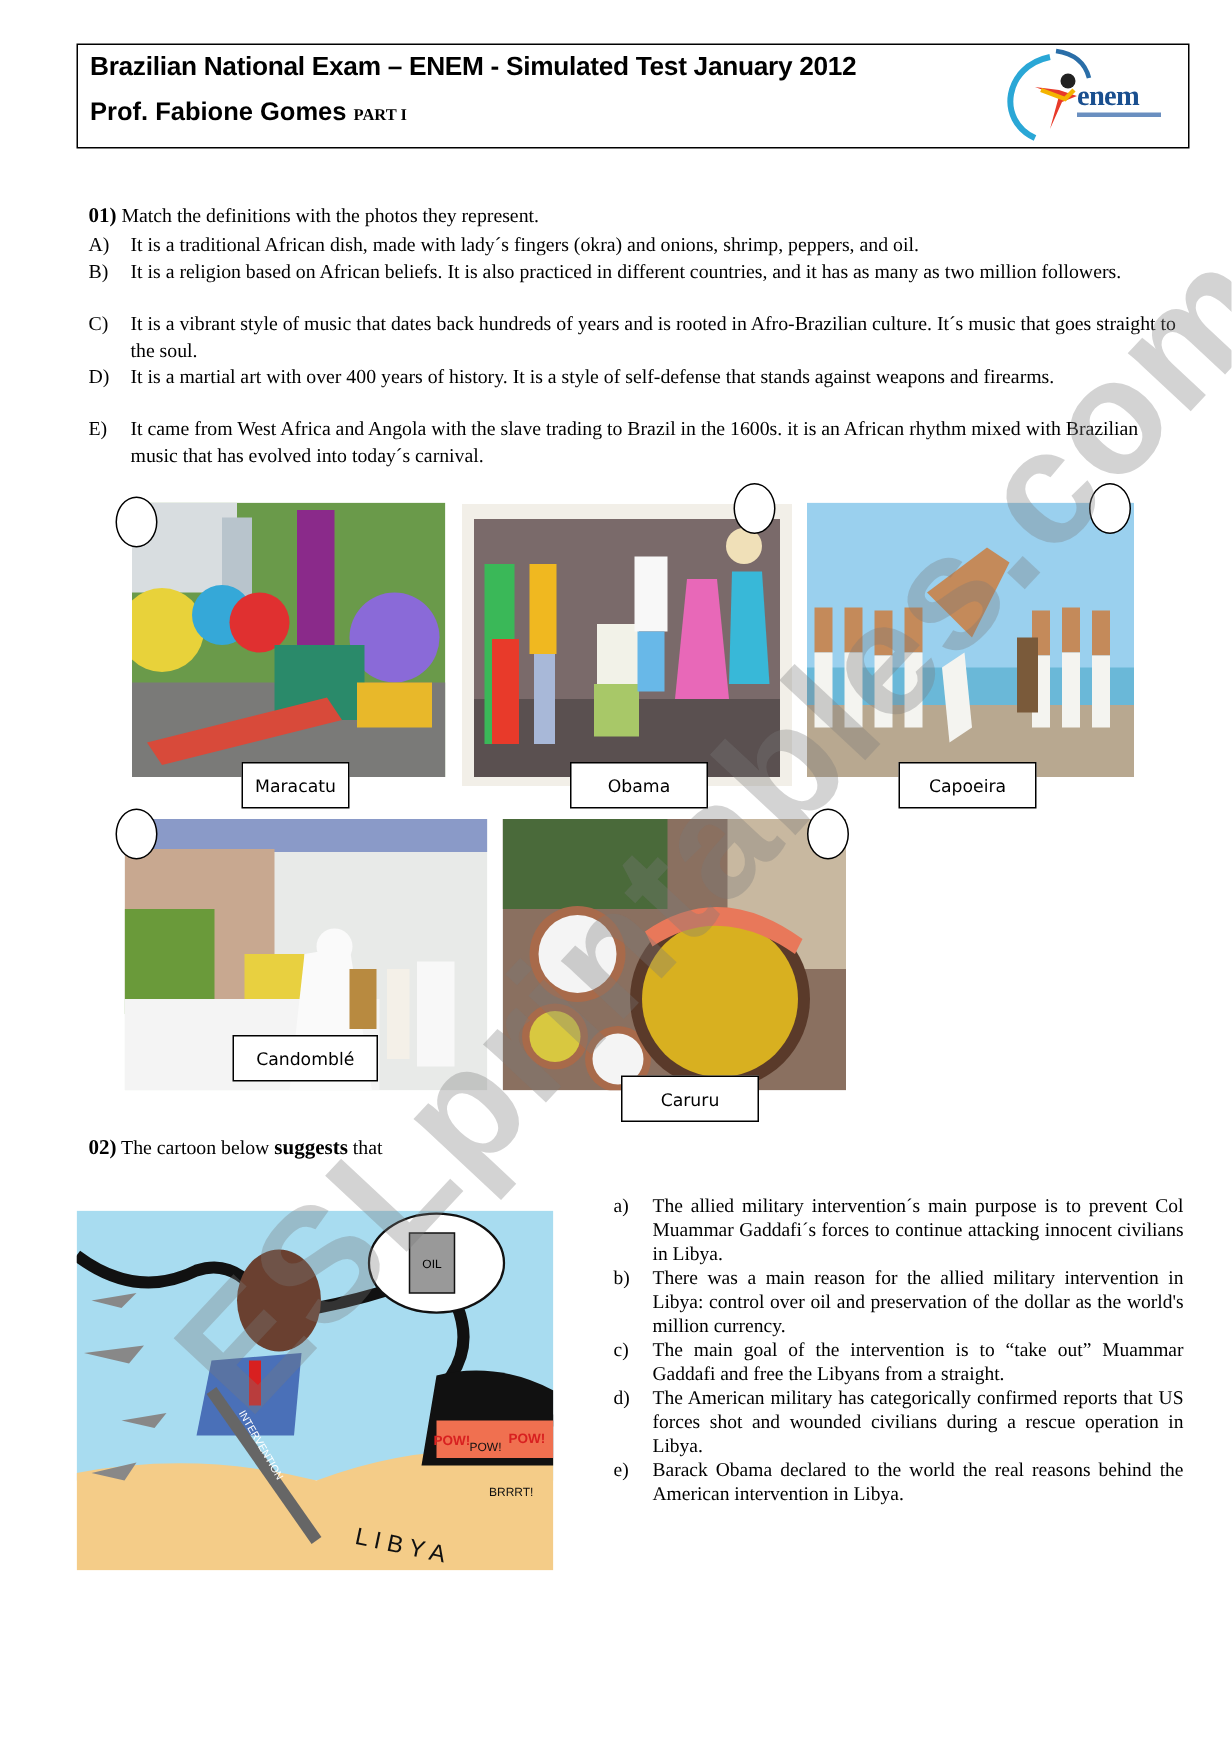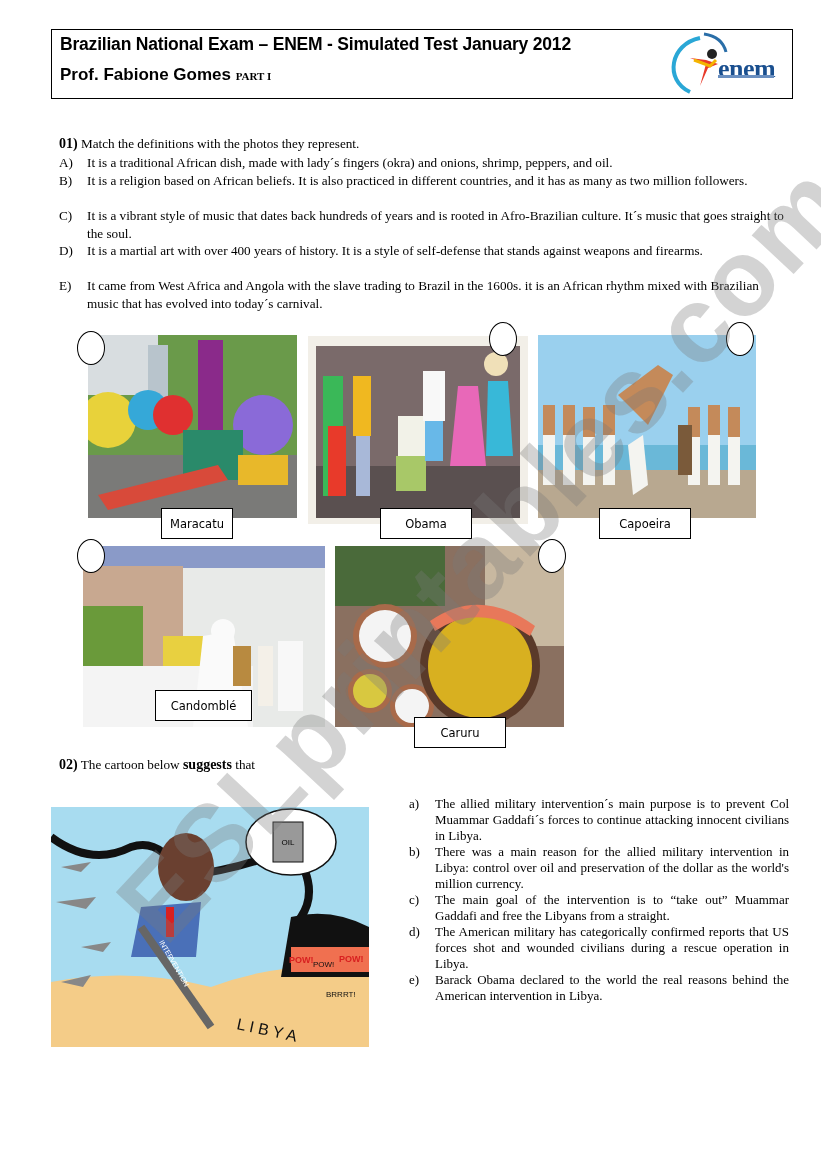--- a/index.html
+++ b/index.html
@@ -2,21 +2,21 @@
 <html><head>
 <meta charset="utf-8">
 <style>
   html, body { margin:0; padding:0; background:#ffffff; }
   body { width:821px; height:1169px; position:relative; overflow:hidden; font-family:"Liberation Serif", serif; color:#000; }
   .header-box { position:absolute; left:51px; top:29px; width:742px; height:70px; border:1px solid #000; box-sizing:border-box;padding-left:40px; }
   .h-line1 { position:absolute; left:8px; top:4px; font-family:"Liberation Sans", sans-serif; font-weight:bold; font-size:17.5px; letter-spacing:-0.2px; }
   .h-line2 { position:absolute; left:8px; top:35px; font-family:"Liberation Sans", sans-serif; font-weight:bold; font-size:17px; }
   .h-line2 .part { font-family:"Liberation Serif", serif; font-size:11px; }
   .logo { position:absolute; right:10px; top:0px; width:122px; height:68px; }
-  .logo-text { position:absolute; left:58px; top:24px; font-family:"Liberation Serif", serif; font-weight:bold; color:#1a4f8f; font-size:26px; letter-spacing:-0.5px; }
+  .logo-text { position:absolute; left:58px; top:24px; font-family:"Liberation Serif", serif; font-weight:bold; color:#1a4f8f; font-size:19px; letter-spacing:-0.5px; }
   .logo-sub { position:absolute; left:58px; top:45px; width:56px; height:3px; background:#6a8fc0; }
 
   .q-title { position:absolute; left:59px; font-size:13.2px; }
   .q-title b { font-size:14px;margin-top:44px; }
   .opt { position:absolute; left:59px; width:730px; font-size:13.2px; line-height:17.5px; display:flex; }
   .opt .lbl { width:28px; flex:none; }
   .opt .txt { flex:1; }
 
   .photo { position:absolute; overflow:hidden; }
   .caption { position:absolute; background:#fff; border:1px solid #000; font-family:"DejaVu Sans", sans-serif; font-size:11.5px; text-align:center; box-sizing:border-box; line-height:30px; height:31px; }

